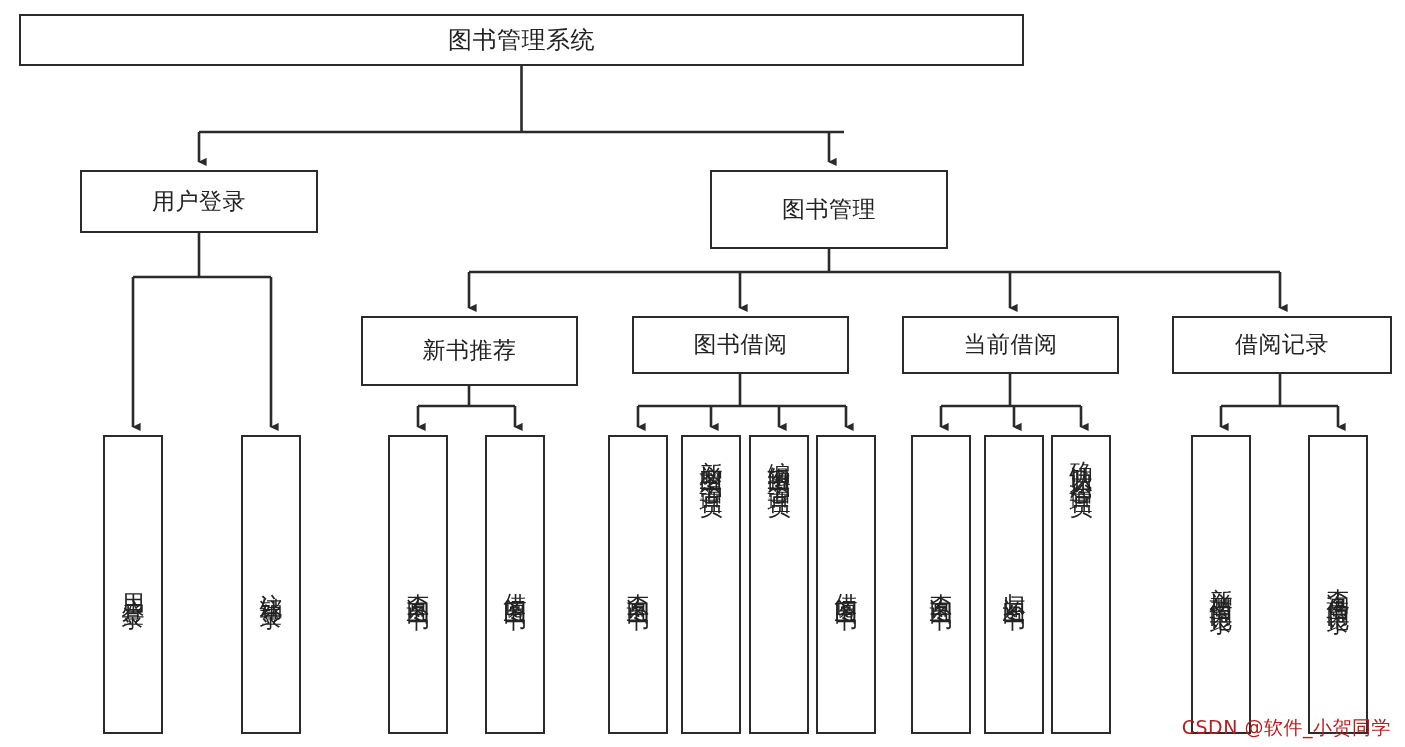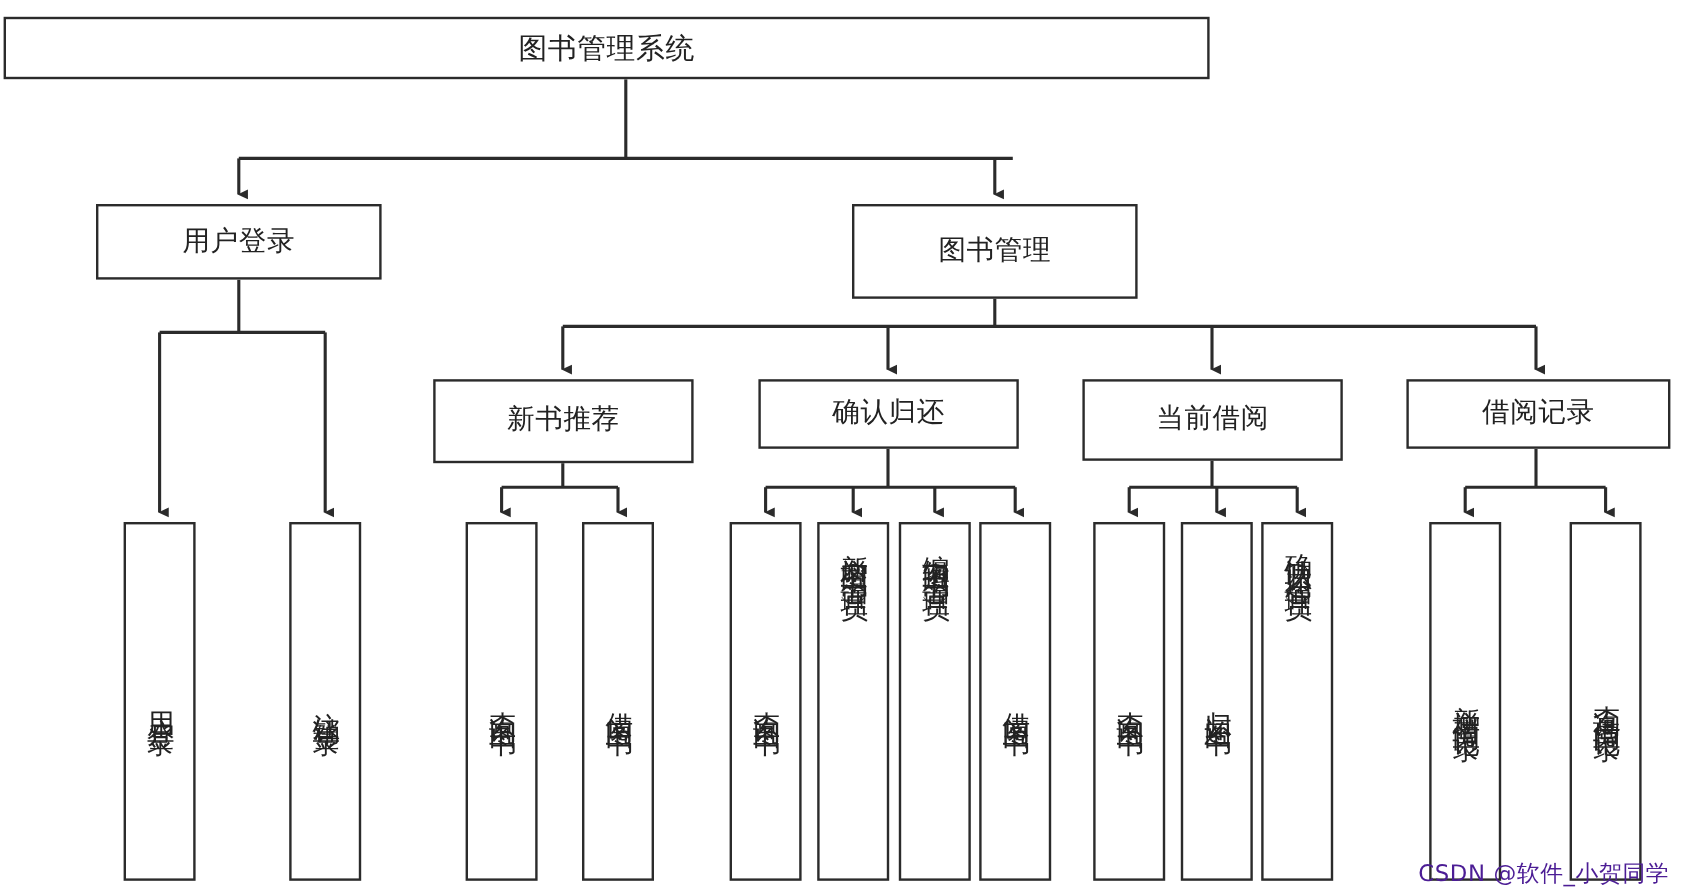--- a/index.html
+++ b/index.html
@@ -58,21 +58,21 @@
     left: 0; top: 0;
     width: 1405px;
     height: 747px;
     pointer-events: none;
   }
   .watermark {
     position: absolute;
     right: 14px;
     bottom: 6px;
     font-size: 19px;
-    color: #4c1d95;
+    color: #b91c1c;
     white-space: nowrap;
     letter-spacing: 0.5px;
   }
 </style>
 </head>
 <body>
 
 <div id="diagram-root">
 
   <svg class="connectors" viewBox="0 0 1405 747" xmlns="http://www.w3.org/2000/svg">
@@ -118,38 +118,38 @@
       <path d="M1014,406 L1014,427" marker-end="url(#arrowhead)"></path>
       <path d="M1081,406 L1081,427" marker-end="url(#arrowhead)"></path>
 
       <path d="M1280,374 L1280,406"></path>
       <path d="M1221,406 L1338,406"></path>
       <path d="M1221,406 L1221,427" marker-end="url(#arrowhead)"></path>
       <path d="M1338,406 L1338,427" marker-end="url(#arrowhead)"></path>
     </g>
   </svg>
 
-  <div class="node-box root" style="left:3px; top:14px; width:1005px; height:52px;">
+  <div class="node-box root" style="left:19px; top:14px; width:1005px; height:52px;">
     <span class="node-label-h">图书管理系统</span>
   </div>
 
   <div class="node-box" style="left:80px; top:170px; width:238px; height:63px;">
     <span class="node-label-h">用户登录</span>
   </div>
   <div class="node-box" style="left:710px; top:170px; width:238px; height:79px;">
     <span class="node-label-h">图书管理</span>
   </div>
 
   <div class="node-box" style="left:361px; top:316px; width:217px; height:70px;">
     <span class="node-label-h">新书推荐</span>
   </div>
   <div class="node-box" style="left:632px; top:316px; width:217px; height:58px;">
-    <span class="node-label-h">确认归还</span>
-  </div>
-  <div class="node-box" style="left:902px; top:316px; width:217px; height:68px;">
+    <span class="node-label-h">图书借阅</span>
+  </div>
+  <div class="node-box" style="left:902px; top:316px; width:217px; height:58px;">
     <span class="node-label-h">当前借阅</span>
   </div>
   <div class="node-box" style="left:1172px; top:316px; width:220px; height:58px;">
     <span class="node-label-h">借阅记录</span>
   </div>
 
   <div class="node-box leaf-box center-v" style="left:103px; top:435px; width:60px; height:299px;">
     <span class="node-label-v">用户登录</span>
   </div>
   <div class="node-box leaf-box center-v" style="left:241px; top:435px; width:60px; height:299px;">

